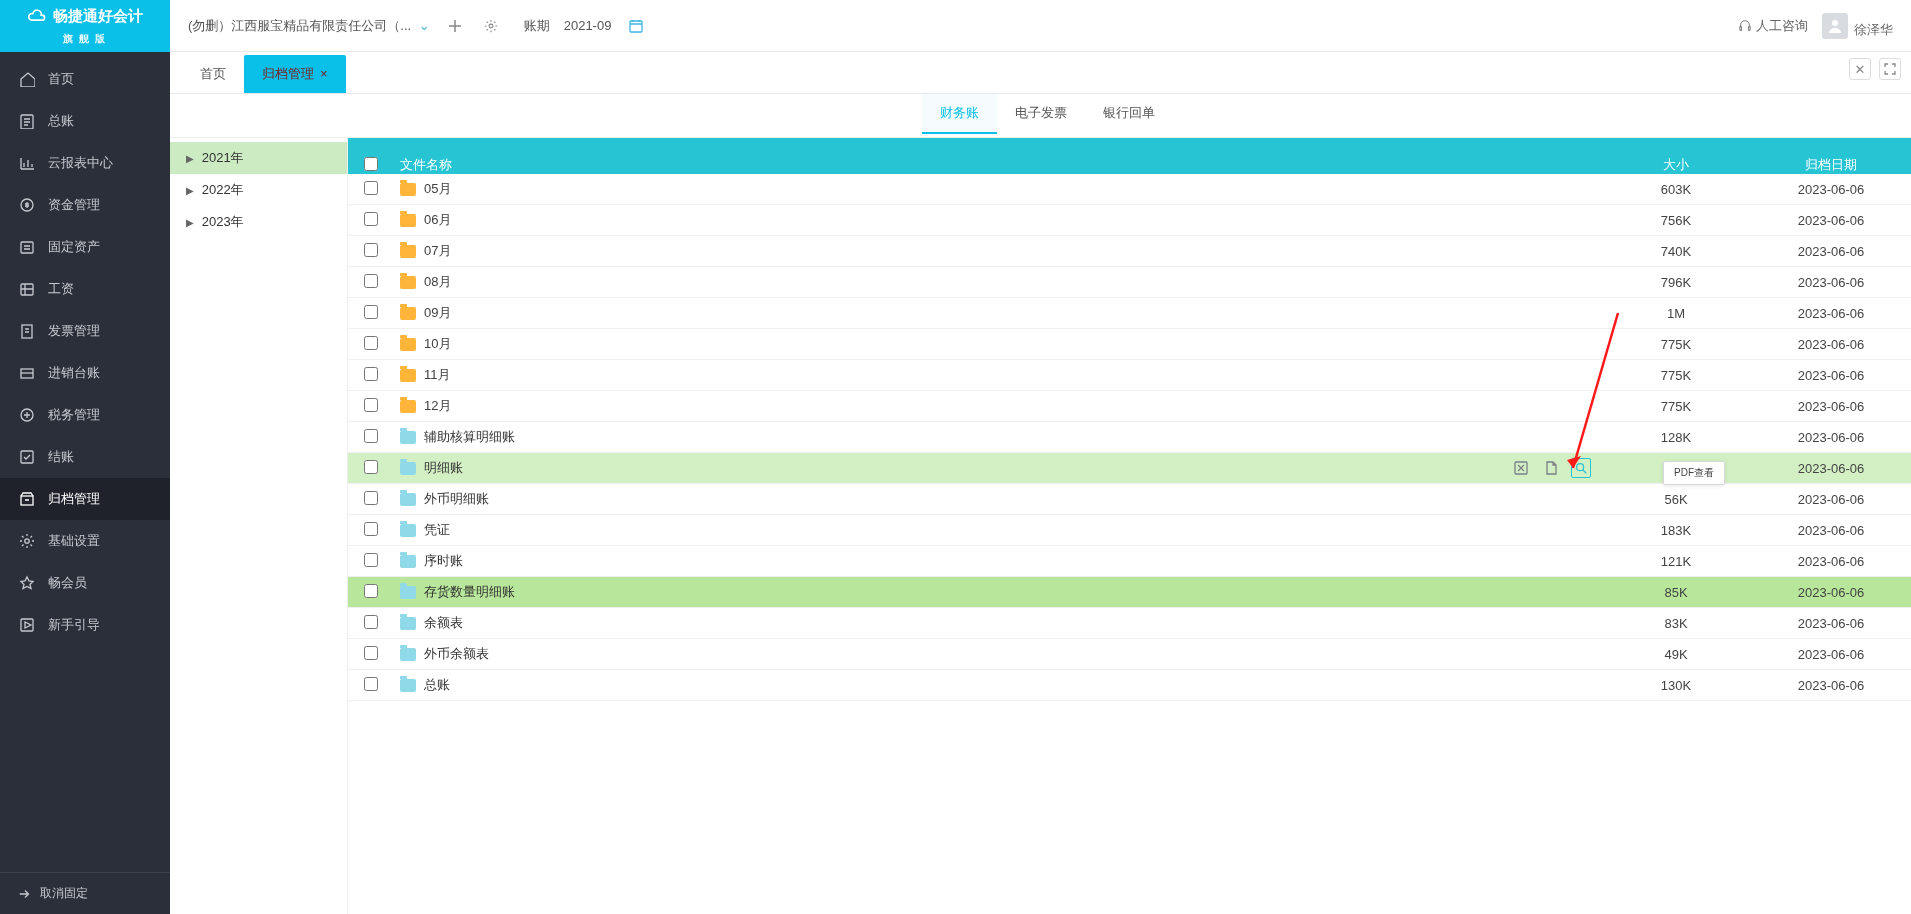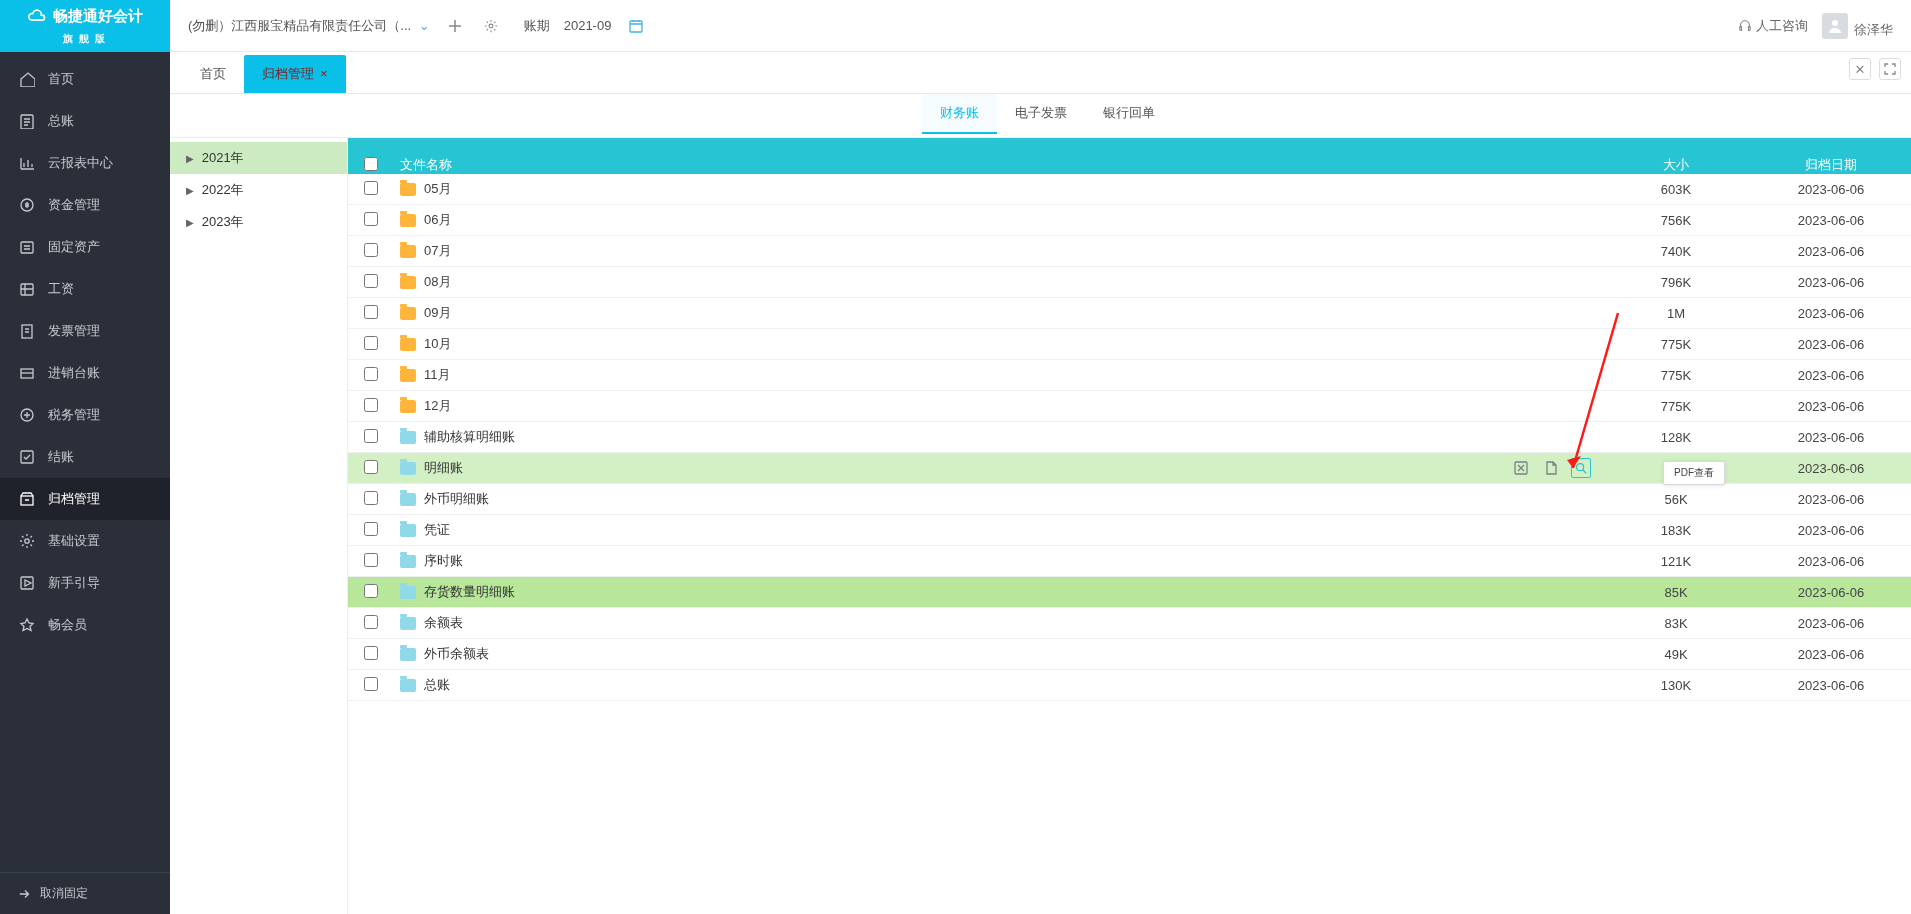--- a/index.html
+++ b/index.html
@@ -189,33 +189,33 @@
             <svg width="16" height="16" viewBox="0 0 16 16" fill="none" stroke="currentColor" stroke-width="1.3">
               <circle cx="8" cy="8" r="2.2"></circle>
               <path d="M8 1v2M8 13v2M1 8h2M13 8h2M3 3l1.5 1.5M11.5 11.5L13 13M3 13l1.5-1.5M11.5 4.5L13 3"></path>
             </svg>
           </span>
           <span>基础设置</span>
         </div>
         <div class="nav-item">
           <span class="nav-icon">
             <svg width="16" height="16" viewBox="0 0 16 16" fill="none" stroke="currentColor" stroke-width="1.3">
+              <path d="M8 2l2 4 4 .5-3 3 1 4-4-2-4 2 1-4-3-3 4-.5z"></path>
+            </svg>
+          </span>
+          <span>畅会员</span>
+        </div>
+        <div class="nav-item">
+          <span class="nav-icon">
+            <svg width="16" height="16" viewBox="0 0 16 16" fill="none" stroke="currentColor" stroke-width="1.3">
               <rect x="2" y="2" width="12" height="12" rx="1"></rect>
               <polygon points="6,5 12,8 6,11"></polygon>
             </svg>
           </span>
           <span>新手引导</span>
-        </div>
-        <div class="nav-item">
-          <span class="nav-icon">
-            <svg width="16" height="16" viewBox="0 0 16 16" fill="none" stroke="currentColor" stroke-width="1.3">
-              <path d="M8 2l2 4 4 .5-3 3 1 4-4-2-4 2 1-4-3-3 4-.5z"></path>
-            </svg>
-          </span>
-          <span>畅会员</span>
         </div>
       </nav>
     <div class="sidebar-footer">
       <span>
         <svg width="14" height="14" viewBox="0 0 16 16" fill="none" stroke="#c7c9cf" stroke-width="1.5">
             <path d="M2 8h10M8 4l4 4-4 4"></path>
           </svg>
       </span>
       <span>取消固定</span>
     </div>

